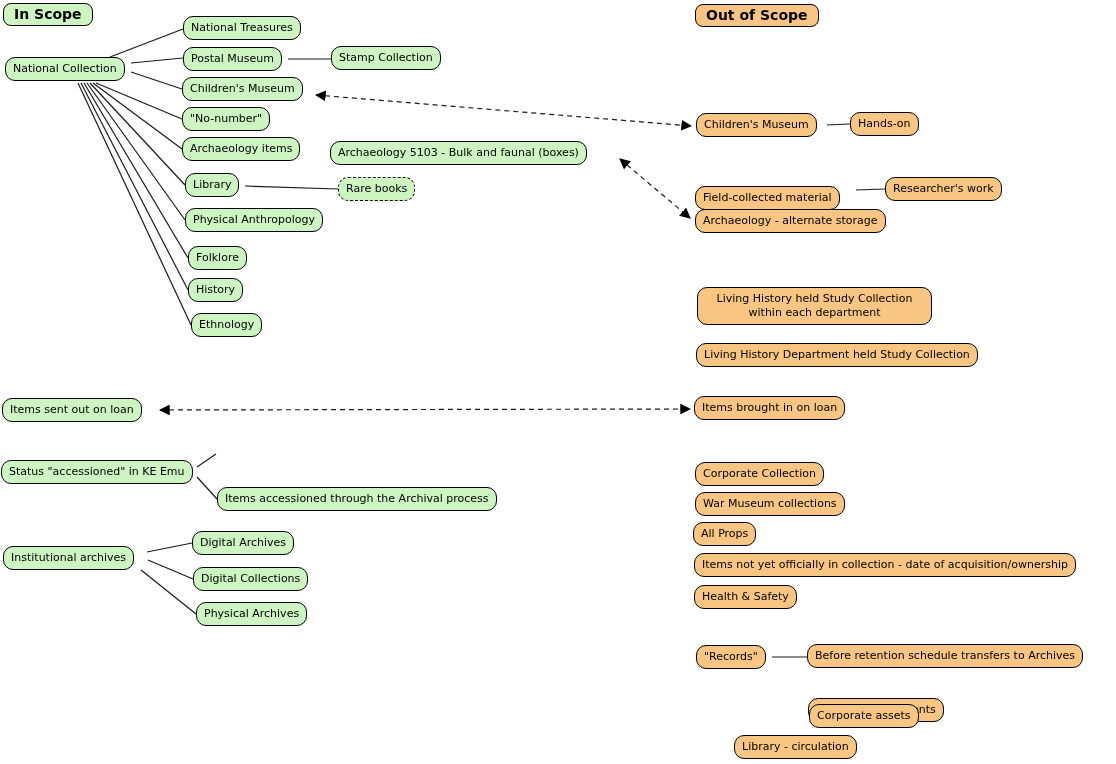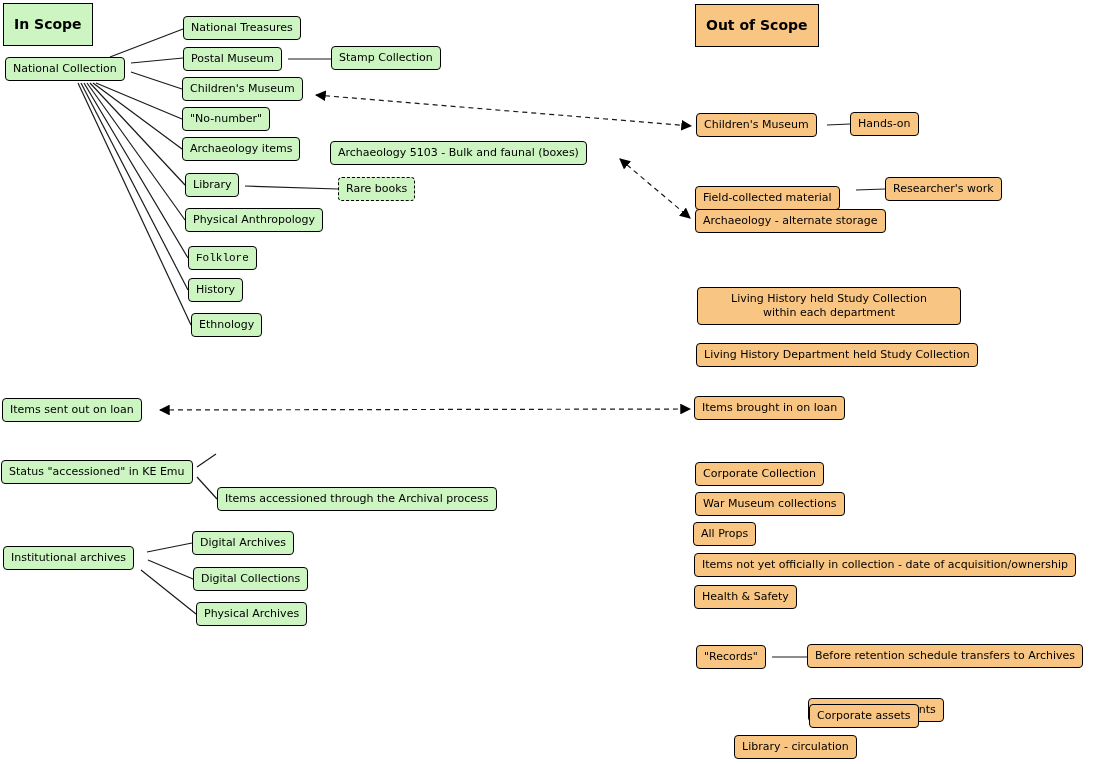--- a/index.html
+++ b/index.html
@@ -3,29 +3,29 @@
 <meta charset="utf-8">
 <style>
   html,body{margin:0;padding:0;background:#fff;}
   .canvas{
     position:relative;width:1116px;height:764px;overflow:hidden;background:#ffffff;
     font-family:"DejaVu Sans","Liberation Sans",sans-serif;
   }
   svg.edges{position:absolute;left:0;top:0;z-index:1;}
   .n{
     position:absolute;z-index:2;
-    border:1.2px solid #000;border-radius:4px;
+    border:1.2px solid #000;border-radius:10px;
     padding:4px 7px;font-size:11px;line-height:14px;color:#000;
     white-space:nowrap;box-sizing:border-box;
   }
   .g{background:#ccf5c2;}
   .o{background:#f9c583;}
-  .hd{font-weight:bold;font-size:14px;line-height:17px;padding:12px 10px;border-radius:0;}
+  .hd{font-weight:bold;font-size:14px;line-height:17px;padding:2px 10px;border-radius:8px;}
   .dash{border-style:dashed;}
-  .ml{white-space:pre-line;text-align:center;width:264px;}
+  .ml{white-space:pre-line;text-align:center;width:235px;}
 </style>
 </head>
 <body>
 
 <div class="canvas">
 
   <svg class="edges" width="1116" height="764">
     <defs>
       <marker id="ae" viewBox="0 0 10 10" refX="9" refY="5" markerWidth="9" markerHeight="9" orient="auto">
         <path d="M0,0 L10,5 L0,10 z" fill="#000"></path>
@@ -66,21 +66,21 @@
   <div class="n g" style="left:183px;top:16px;">National Treasures</div>
   <div class="n g" style="left:183px;top:47px;">Postal Museum</div>
   <div class="n g" style="left:331px;top:46px;">Stamp Collection</div>
   <div class="n g" style="left:182px;top:77px;">Children's Museum</div>
   <div class="n g" style="left:182px;top:107px;">"No-number"</div>
   <div class="n g" style="left:182px;top:137px;">Archaeology items</div>
   <div class="n g" style="left:330px;top:141px;">Archaeology 5103 - Bulk and faunal (boxes)</div>
   <div class="n g" style="left:185px;top:173px;">Library</div>
   <div class="n g dash" style="left:338px;top:177px;">Rare books</div>
   <div class="n g" style="left:185px;top:208px;">Physical Anthropology</div>
-  <div class="n g" style="left:188px;top:246px;font-family:Liberation Mono, monospace;">Folklore</div>
+  <div class="n g" style="left:188px;top:246px;">Folklore</div>
   <div class="n g" style="left:188px;top:278px;">History</div>
   <div class="n g" style="left:191px;top:313px;">Ethnology</div>
   <div class="n g" style="left:2px;top:398px;">Items sent out on loan</div>
   <div class="n g" style="left:1px;top:460px;">Status "accessioned" in KE Emu</div>
   <div class="n g" style="left:217px;top:487px;">Items accessioned through the Archival process</div>
   <div class="n g" style="left:3px;top:546px;">Institutional archives</div>
   <div class="n g" style="left:192px;top:531px;">Digital Archives</div>
   <div class="n g" style="left:193px;top:567px;">Digital Collections</div>
   <div class="n g" style="left:196px;top:602px;">Physical Archives</div>
 

